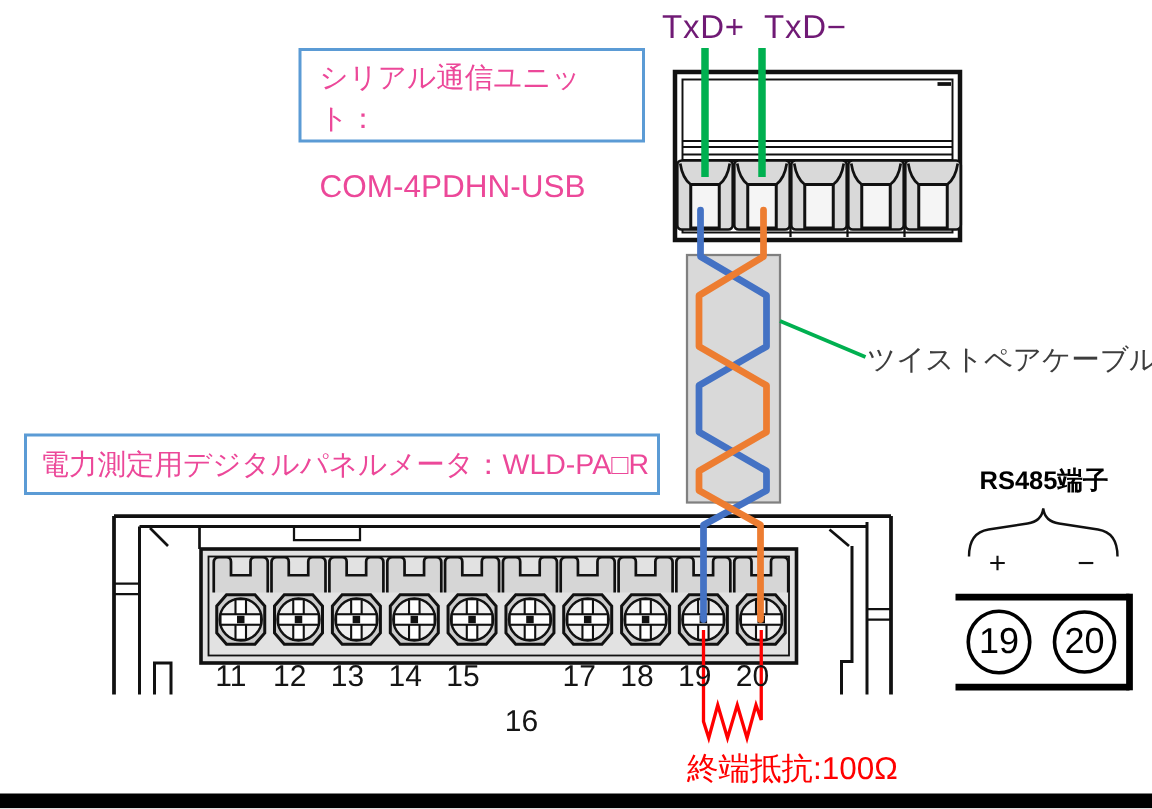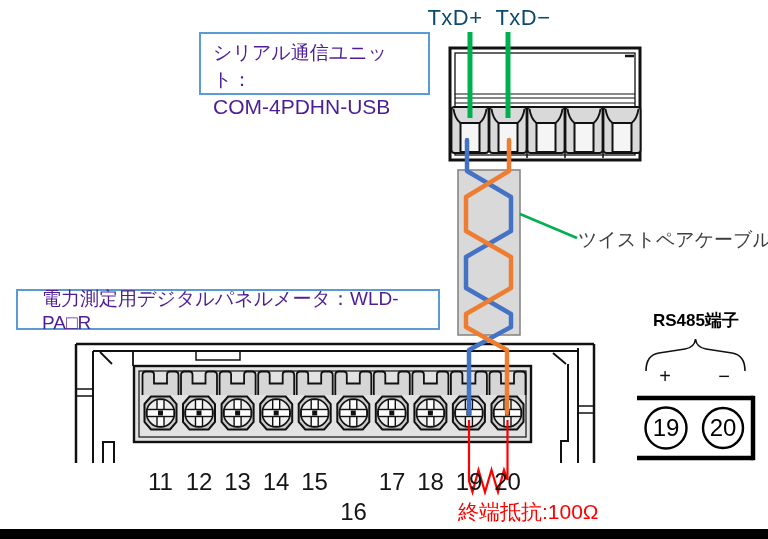--- a/index.html
+++ b/index.html
@@ -3,36 +3,36 @@
 <meta charset="utf-8">
 <style>
   html,body{margin:0;padding:0;background:#fff;}
   #stage{
     position:relative;width:768px;height:539px;overflow:hidden;background:#fff;
     font-family:"Liberation Sans","DejaVu Sans",sans-serif;
   }
   #stage svg{position:absolute;left:0;top:0;}
   .lbl{position:absolute;color:#3b3b3b;white-space:nowrap;}
   .center{text-align:center;}
-  .txd{font-size:22px;color:#0c4a6e;letter-spacing:.5px;}
+  .txd{font-size:22px;color:#701a75;letter-spacing:.5px;margin-left:14px;}
   .box-label{
     position:absolute;background:#fff;border:2px solid var(--c-box_border,#5B9BD5);
-    color:#4c1d95;box-sizing:border-box;
+    color:#ec4899;box-sizing:border-box;
   }
   .box1{left:199px;top:32px;width:231px;height:63px;padding:5px 12px 4px 12px;}
   .box1 .l1{font-size:19px;line-height:27px;}
-  .box1 .l2{font-size:21px;line-height:27px;}
+  .box1 .l2{font-size:21px;line-height:27px;margin-top:18px;}
   .box2{left:16px;top:289px;width:424px;height:41px;display:flex;align-items:center;
-        padding-left:24px;font-size:19px;}
+        padding-left:9px;font-size:19px;}
   .cable-lbl{left:578px;top:227px;font-size:19px;color:#3d3d3d;}
   .rs485-title{left:638px;top:309px;width:116px;font-size:17px;font-weight:bold;color:#000;}
   .sign{font-size:20px;color:#111;width:30px;}
   .circ-num{font-size:24px;color:#000;width:32px;}
   .res-lbl{left:417px;top:498px;font-size:21px;color:var(--c-red,#FF0000);margin-left:41px;}
-  .tnum{position:absolute;top:468px;width:34px;text-align:center;font-size:24px;color:#151515;}
+  .tnum{position:absolute;top:440px;width:34px;text-align:left;font-size:20px;color:#151515;}
   
   .c-green{stroke:var(--c-green,#00B050);}
   .c-blue{stroke:var(--c-blue,#4472C4);}
   .c-orange{stroke:var(--c-orange,#ED7D31);}
   .c-red{stroke:var(--c-red,#FF0000);}
   .cable-rect{fill:var(--c-cable_fill,#D9D9D9);stroke:var(--c-cable_stroke,#808080);}
 </style>
 </head>
 <body>
 

